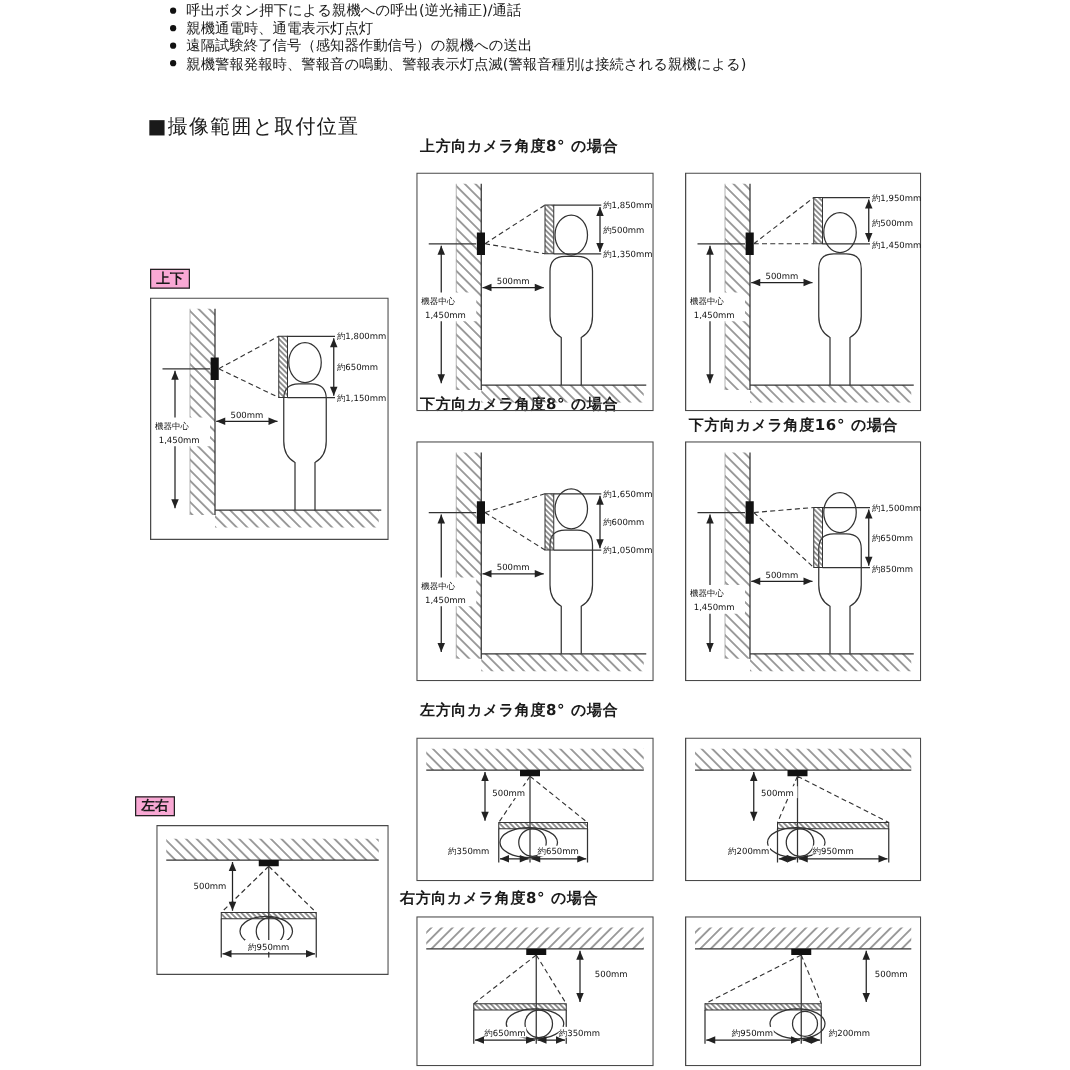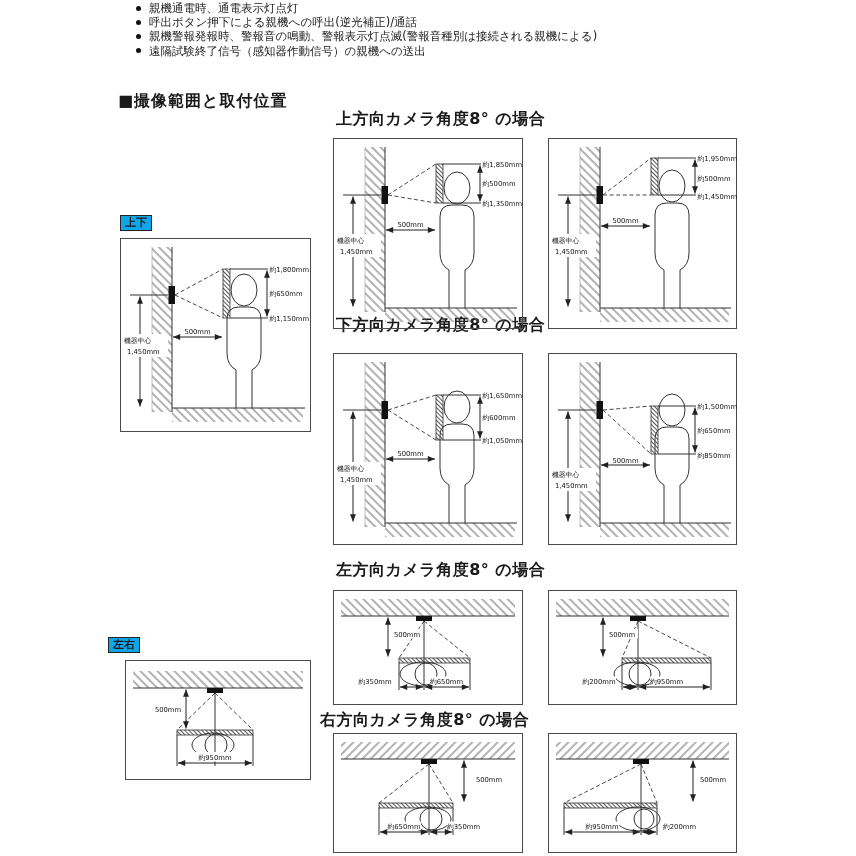--- a/index.html
+++ b/index.html
@@ -1,23 +1,23 @@
 <!DOCTYPE html>
 <html><head>
 <meta charset="utf-8">
 <style>
   html,body{margin:0;padding:0;background:#fff;}
   .page{position:relative;width:856px;height:856px;background:#fff;overflow:hidden;
         font-family:"DejaVu Sans","Liberation Sans",sans-serif;color:#1a1a1a;}
   .bullets{position:absolute;left:136px;top:1px;}
   .bullet{display:flex;align-items:flex-start;font-size:11.5px;line-height:14.2px;white-space:nowrap;}
   .dot{width:5px;height:5px;border-radius:50%;background:#111;margin:4.8px 8px 0 0;flex:0 0 auto;}
-  .section-title{position:absolute;left:118px;top:91px;font-size:16px;font-weight:bold;letter-spacing:1px;}
-  .dtitle{position:absolute;font-size:16px;font-weight:bold;white-space:nowrap;letter-spacing:0.5px;text-align:center;}
-  .tag{position:absolute;border:1.5px solid #222;font-size:11px;font-weight:bold;padding:0 4px;line-height:14px;background:#0ea5e9;}
+  .section-title{position:absolute;left:118px;top:91px;font-size:16px;font-weight:normal;letter-spacing:1px;}
+  .dtitle{position:absolute;font-size:12px;font-weight:bold;white-space:nowrap;letter-spacing:0.5px;text-align:center;}
+  .tag{position:absolute;border:1.5px solid #222;font-size:11px;font-weight:bold;padding:0 4px;line-height:14px;background:#f9a8d4;}
   svg.diag{position:absolute;}
   .fr{fill:none;stroke:#4a4a4a;stroke-width:1;}
   .ln{stroke:#333;stroke-width:1;fill:none;}
   .tn{stroke:#999;stroke-width:0.6;fill:none;}
   .dash{stroke:#333;stroke-width:0.9;fill:none;stroke-dasharray:4 2.6;}
   .dim{stroke:#222;stroke-width:1;fill:none;}
   .cam{fill:#111;}
   .per{fill:none;stroke:#333;stroke-width:1;}
   .bar{fill:url(#hD);stroke:#333;stroke-width:0.8;}
   .bg{fill:#fff;}
@@ -42,40 +42,41 @@
       </pattern>
       <marker id="arr" viewBox="0 0 8 8" refX="7.6" refY="4" markerWidth="8" markerHeight="8" markerUnits="userSpaceOnUse" orient="auto-start-reverse">
         <path d="M0.4,1 L7.6,4 L0.4,7 Z" fill="#222"></path>
       </marker>
     </defs>
   </svg>
 
   <div class="bullets">
     <div class="bullet">
         <span class="dot"></span>
+        <span>呼出ボタン押下による親機への呼出(逆光補正)/通話</span>
+      </div>
+    <div class="bullet">
+        <span class="dot"></span>
         <span>親機通電時、通電表示灯点灯</span>
       </div>
     <div class="bullet">
         <span class="dot"></span>
-        <span>呼出ボタン押下による親機への呼出(逆光補正)/通話</span>
+        <span>遠隔試験終了信号（感知器作動信号）の親機への送出</span>
       </div>
     <div class="bullet">
         <span class="dot"></span>
         <span>親機警報発報時、警報音の鳴動、警報表示灯点滅(警報音種別は接続される親機による)</span>
       </div>
-    <div class="bullet">
-        <span class="dot"></span>
-        <span>遠隔試験終了信号（感知器作動信号）の親機への送出</span>
-      </div>
   </div>
 
   <div class="section-title">■撮像範囲と取付位置</div>
 
   <div class="dtitle" style="left:336px;top:109px">上方向カメラ角度8° の場合</div>
   <div class="dtitle" style="left:336px;top:315px">下方向カメラ角度8° の場合</div>
+  <div class="dtitle" style="left:551px;top:332px">下方向カメラ角度16° の場合</div>
   <div class="dtitle" style="left:336px;top:560px">左方向カメラ角度8° の場合</div>
   <div class="dtitle" style="left:320px;top:710px">右方向カメラ角度8° の場合</div>
 
   <div class="tag" style="left:120px;top:215px">上下</div>
   <div class="tag" style="left:108px;top:637px">左右</div>
 
   <svg class="diag" style="left:120px;top:238px" width="191" height="194" viewBox="0 0 191 194">
     <rect class="fr" x="0.5" y="0.5" width="190" height="193"></rect>
     <rect fill="url(#hF)" x="32" y="9" width="20" height="165"></rect>
     <path class="tn" d="M32,9 V174"></path>

